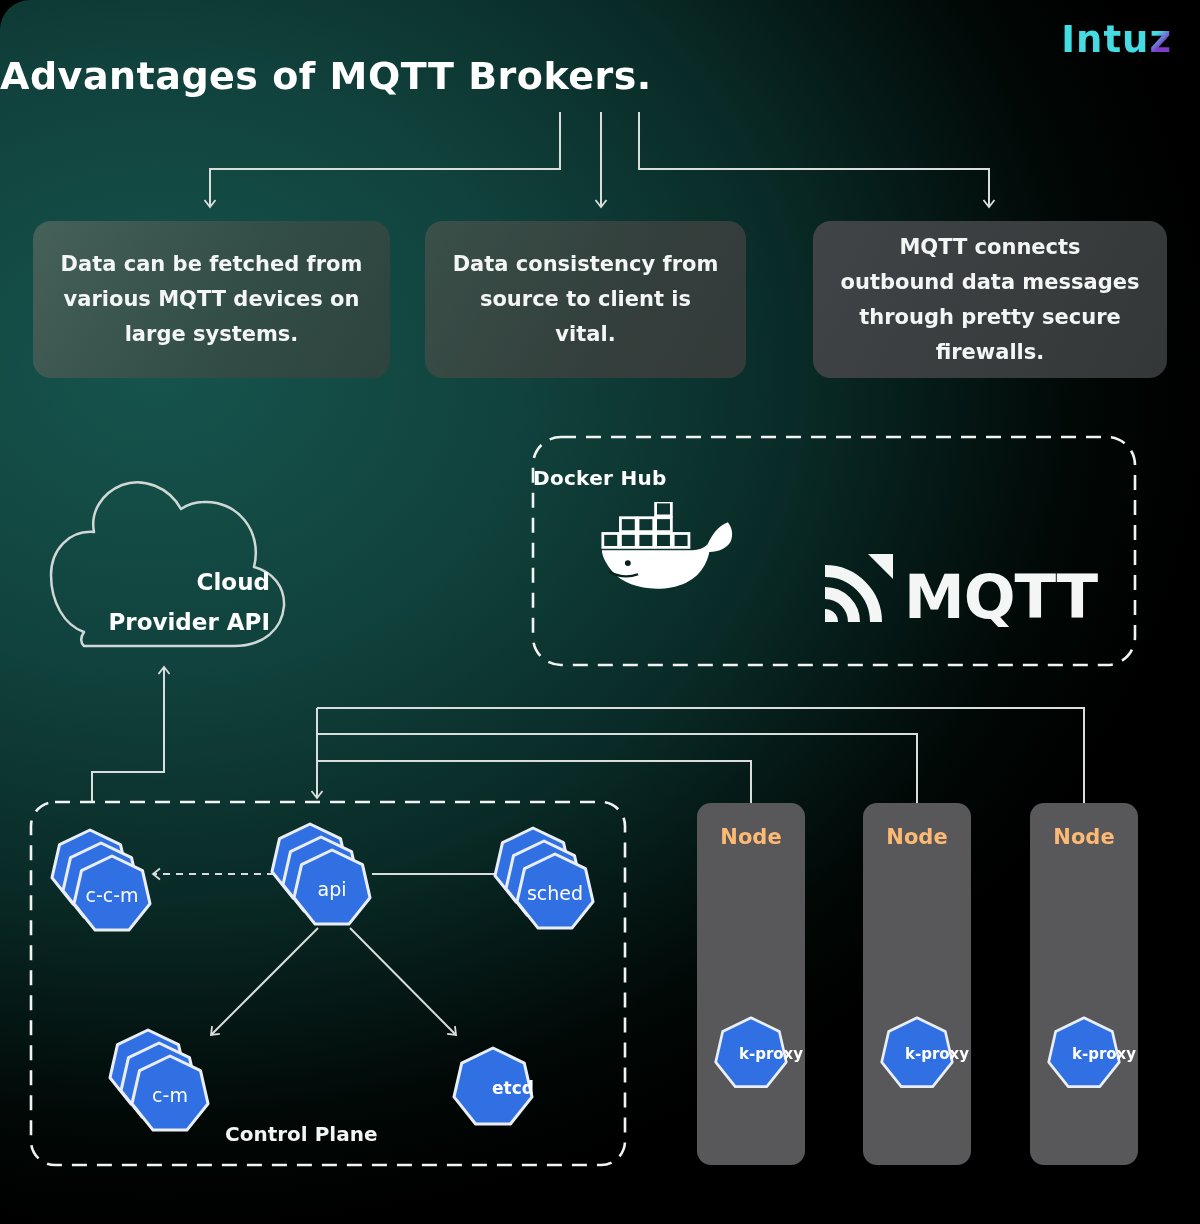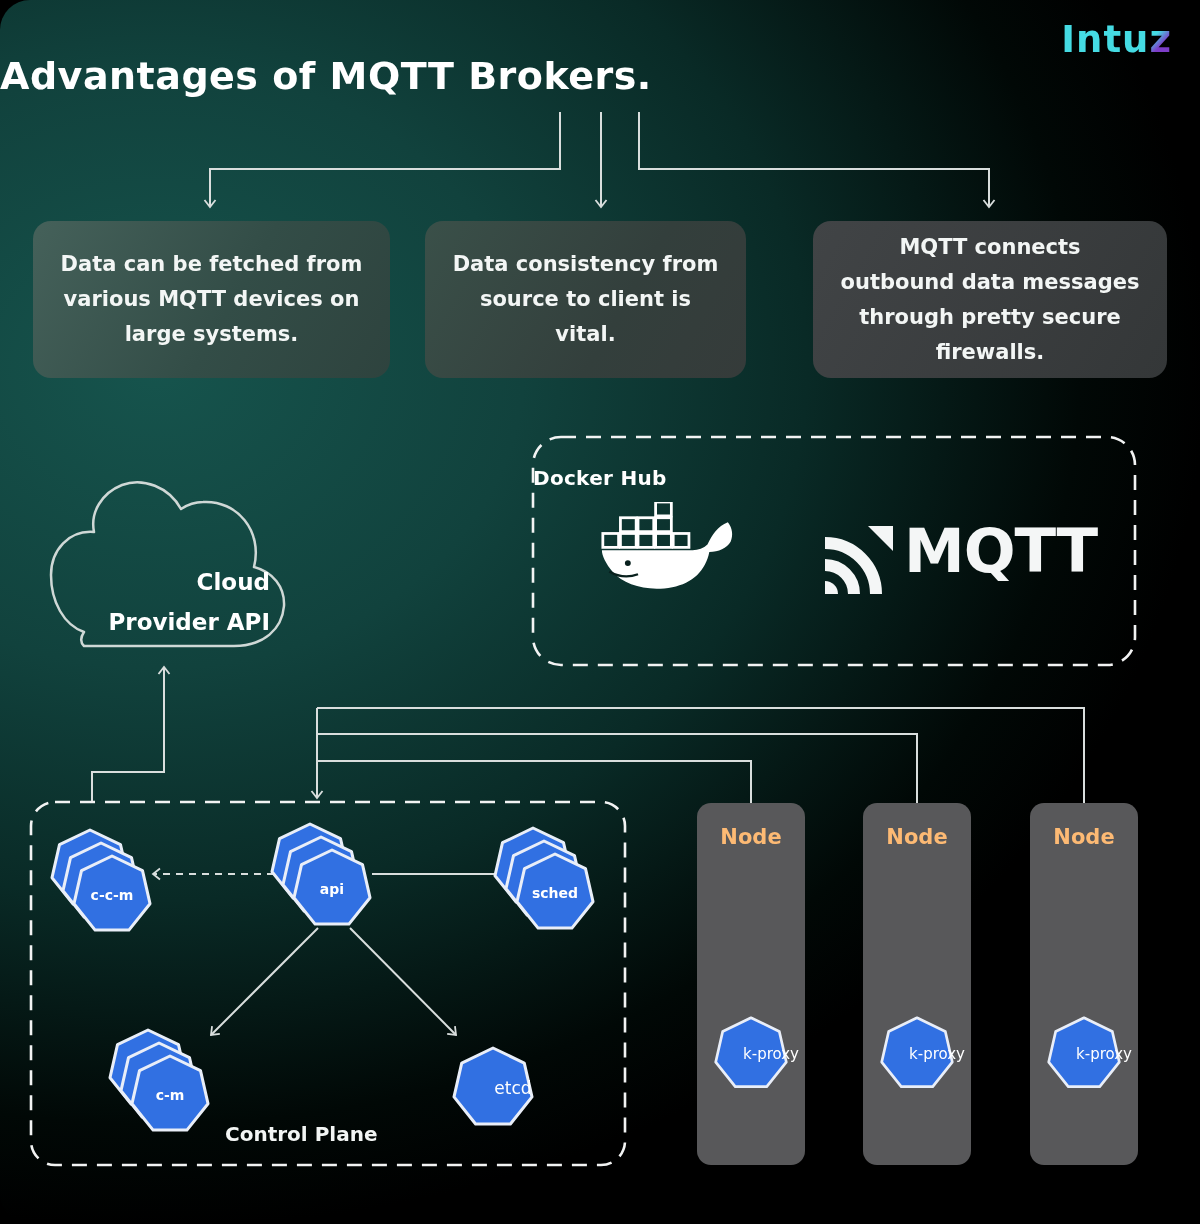--- a/index.html
+++ b/index.html
@@ -36,36 +36,36 @@
     padding:14px 26px; color:#f3f6f5; font-size:21px; font-weight:600; line-height:35px; }
   .card1 { left:33px;  width:357px; background:linear-gradient(120deg,#45615a 0%,#334d47 55%,#2e433e 100%); }
   .card2 { left:425px; width:321px; background:linear-gradient(120deg,#3a5049 0%,#333f3c 60%,#353b3a 100%); }
   .card3 { left:813px; width:354px; background:linear-gradient(120deg,#414446 0%,#343738 100%); }
 
   
   .dockerhub-title { position:absolute; left:533px; top:466px; width:602px; text-align:left;
     color:#fff; font-size:20px; font-weight:600; letter-spacing:.3px; }
   .docker-logo { position:absolute; left:595px; top:502px; width:148px; text-align:center; }
   .docker-word { color:#fff; font-size:40px; font-weight:700; letter-spacing:.5px; line-height:42px; }
-  .mqtt-logo { position:absolute; left:822px; top:523px; display:flex; align-items:flex-start; }
+  .mqtt-logo { position:absolute; left:822px; top:551px; display:flex; align-items:flex-end; }
   .mqtt-word { color:#f4f6f6; font-size:61px; font-weight:700; letter-spacing:-1px; line-height:56px; margin-left:8px; }
 
   
   .cloud-svg { position:absolute; left:26px; top:468px; }
   .cloud-text { position:absolute; left:60px; top:542px; width:210px; text-align:right;
     color:#fff; font-size:23px; font-weight:600; line-height:40px;margin-top:20px; }
 
   
   .cluster { position:absolute; width:112px; height:122px; }
   .cluster .lbl { position:absolute; left:66px; top:69px; transform:translate(-50%,-50%);
-    font-size:14px; font-weight:700; color:#fff; white-space:nowrap; }
+    font-size:19px; font-weight:400; color:#fff; white-space:nowrap; }
   .hepta { fill:#3170e2; stroke:#e9eef8; stroke-width:3; stroke-linejoin:round; }
   .hepta-single { position:absolute; display:flex; align-items:center; justify-content:center; }
   .hepta-single svg { position:absolute; inset:0; }
-  .hepta-single .lbl2 { position:relative; z-index:1; font-size:17px; font-weight:400; color:#fff; white-space:nowrap;padding-left:40px; }
+  .hepta-single .lbl2 { position:relative; z-index:1; font-size:17px; font-weight:700; color:#fff; white-space:nowrap;padding-left:40px; }
   .cp-label { position:absolute; left:225px; top:1122px; width:200px; 
     color:#f2f5f4; font-size:20px; font-weight:600; }
 
   
   .node { position:absolute; top:803px; width:108px; height:362px; background:#58585a; border-radius:14px; }
   .node-label { margin-top:22px; text-align:center; color:#fdba74; font-size:21px; font-weight:700; }
   .kproxy { left:16px; top:213px; width:76px; height:76px; }
   .kproxy .lbl2 { font-size:15px; }
 </style>
 </head>

